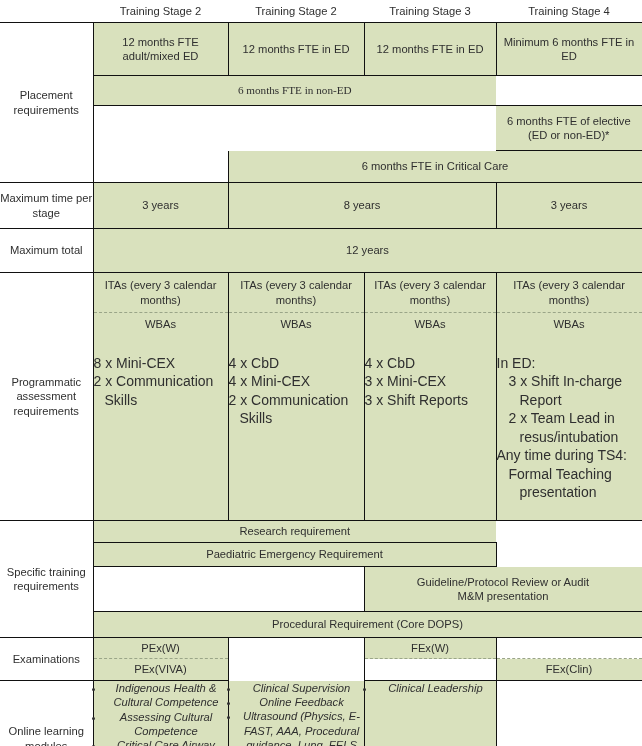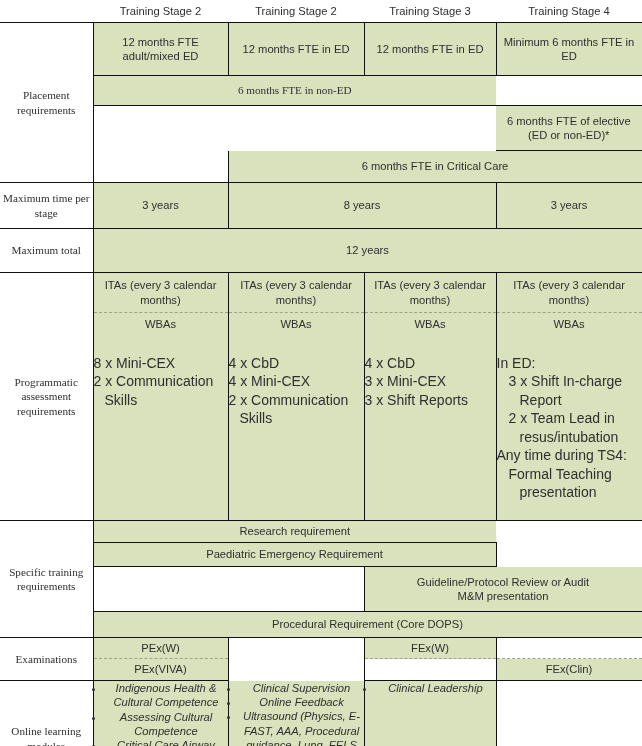--- a/index.html
+++ b/index.html
@@ -55,21 +55,20 @@
   .rowlabel {
     color: #e8766a;
     font-size: 11.4px;
     line-height: 1.30;
     text-align: center;
     background: #ffffff;
     border-top: 1.6px solid #111111;
     border-bottom: 1.6px solid #111111;
     border-right: 1.6px solid #111111;
     padding: 2px 3px;
-    font-family: Liberation Serif, serif;
   }
   .green {
     background: #d9e1bd;
   }
   .white {
     background: #ffffff;
   }
   .bL { border-left: 1.6px solid #111111; }
   .bR { border-right: 1.6px solid #111111; }
   .bB { border-bottom: 1.6px solid #111111; }

